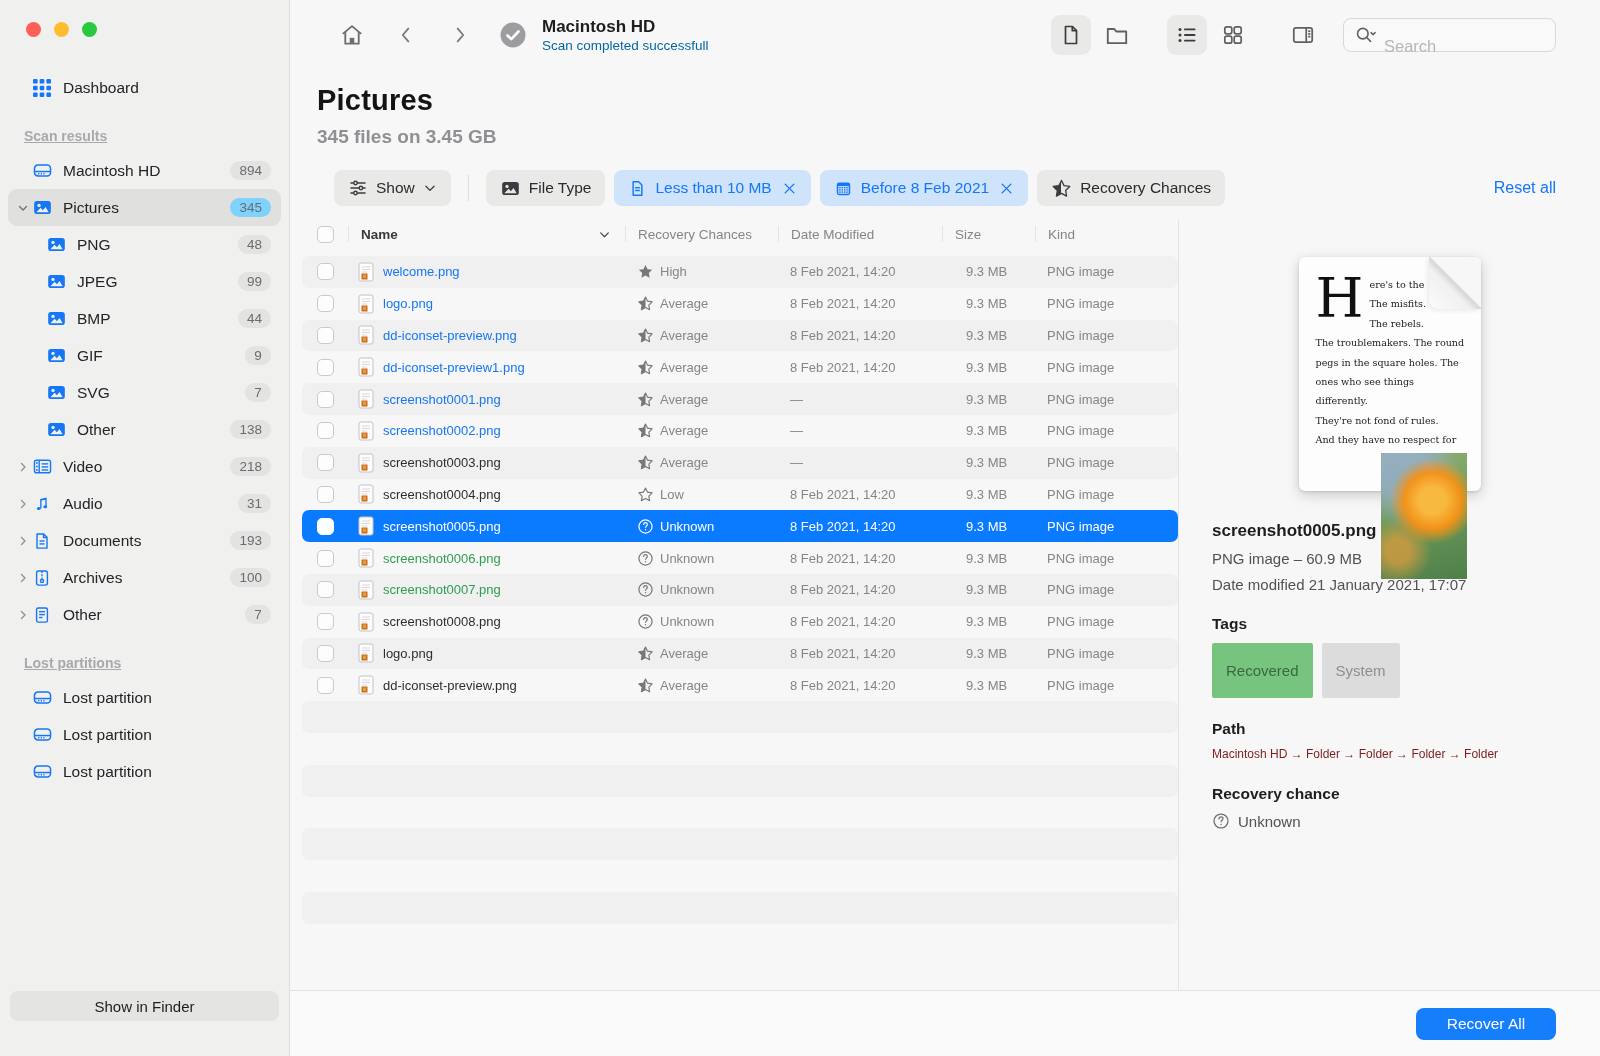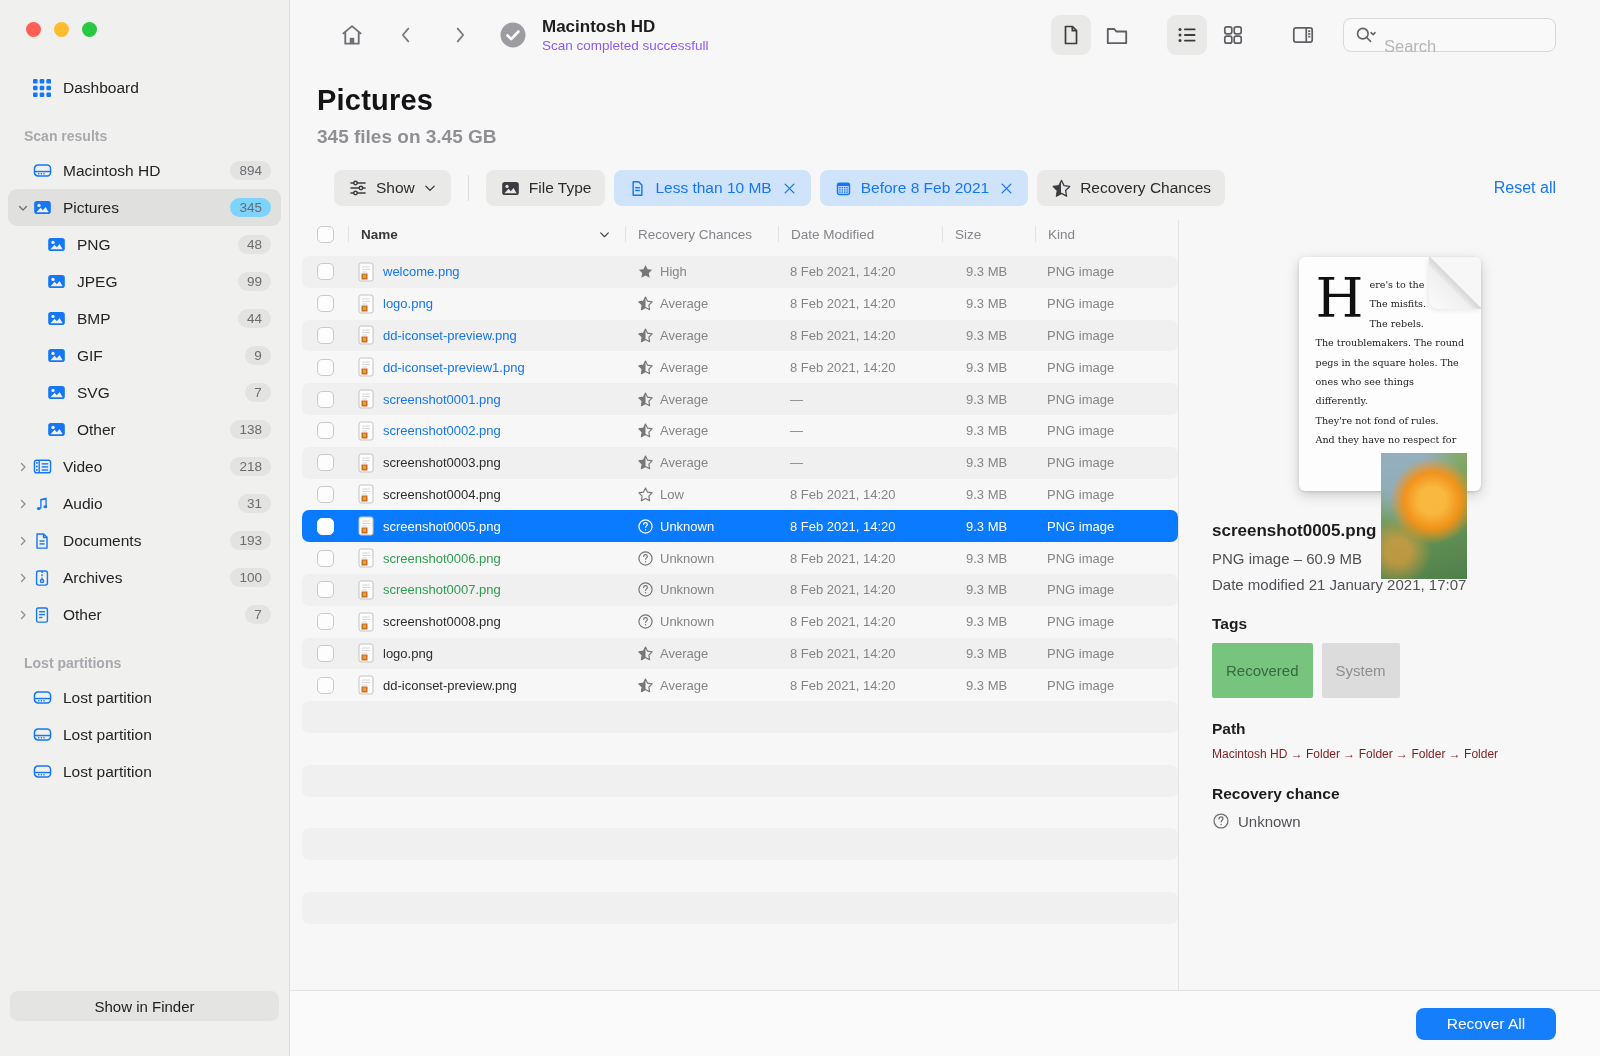--- a/index.html
+++ b/index.html
@@ -21,35 +21,35 @@
   .sb-item { display:flex; align-items:center; height:37px; margin:0 8px;
     padding:0 10px 0 6px; border-radius:9px; font-size:15.5px; color:#242427; cursor:default; }
   .sb-item.selected { background:#e0e0df; }
   .sb-item .disc { width:17px; display:flex; justify-content:center; color:#8e8e93; }
   .sb-item .sb-icon { width:22px; height:22px; display:flex; align-items:center; justify-content:center;
     margin-right:10px; color:#1576f6; flex:none; }
   .sb-item.lvl2 { margin-left:22px; }
   .sb-count { margin-left:auto; background:#e3e3e2; color:#6b6b70; font-size:13.5px;
     border-radius:11px; padding:2px 9px; min-width:26px; text-align:center; }
   .sb-item.selected .sb-count { background:#7dd3fc; }
-  .sb-section { font-size:14px; font-weight:bold; color:#a9a9ad; padding:0 0 8px 24px; margin-top:22px; }
+  .sb-section { font-size:14px; font-weight:bold; color:#a9a9ad; padding:0 0 8px 24px; margin-top:22px;text-decoration:underline; }
   .dashboard-row { margin-top:0; }
   .show-finder { position:absolute; left:10px; right:10px; bottom:35px; height:30px;
     background:#e4e4e3; border:none; border-radius:8px; font-size:15px; color:#1d1d1f;
     font-family:inherit; }
 
   
   .toolbar { height:70px; display:flex; align-items:center; padding:0 44px 0 42px; flex:none; }
   .tb-left { display:flex; align-items:center; gap:14px; }
   .icon-btn { width:40px; height:40px; border:none; background:transparent; border-radius:9px;
     display:flex; align-items:center; justify-content:center; color:#5f5f64; }
   .icon-btn.active { background:#e9e9e8; }
   .scan-status { display:flex; align-items:center; gap:14px; margin-left:18px; }
   .scan-text .t1 { font-size:17px; font-weight:bold; color:#1d1d1f; }
-  .scan-text .t2 { font-size:13.5px; color:#8b5cf6; margin-top:1px; }
+  .scan-text .t2 { font-size:13.5px; color:#0369a1; margin-top:1px; }
   .tb-right { margin-left:auto; display:flex; align-items:center; gap:6px; }
   .tb-gap { width:18px; }
   .search-box { width:213px; height:34px; border:1px solid #d8d8d9; border-radius:8px;
     display:flex; align-items:center; padding:0 10px; gap:6px; background:#f9f9fa; margin-left:14px; }
   .search-box input { border:none; outline:none; background:transparent; font-size:16.5px;
     color:#3a3a3d; width:140px; font-family:inherit;margin-top:23px; }
   .search-box input::placeholder { color:#b6b6bb; }
 
   
   .page-head { padding:14px 0 0 27px; }

